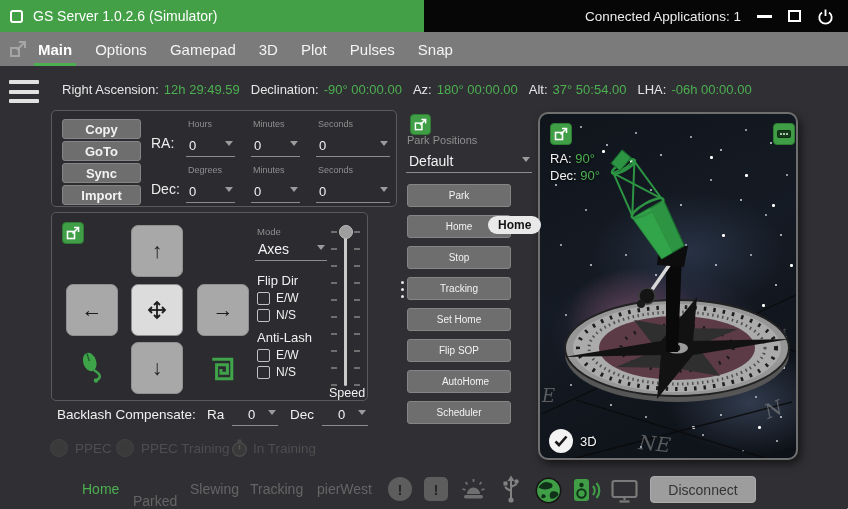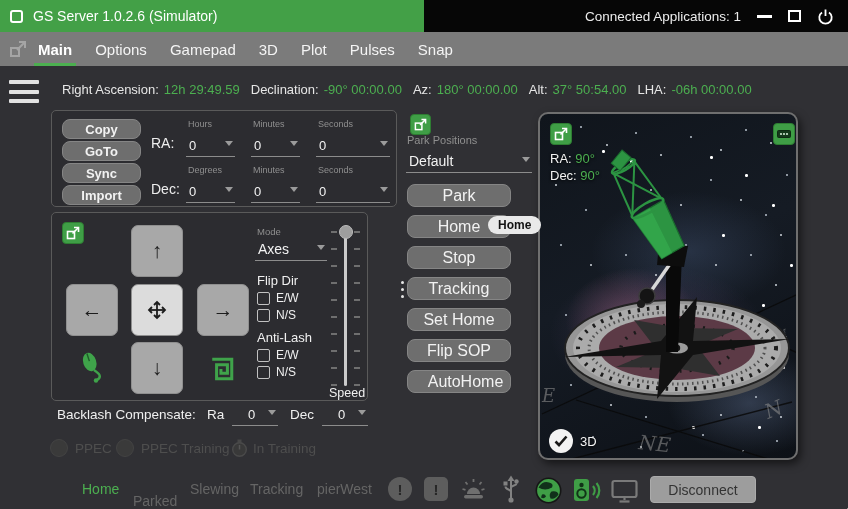--- a/index.html
+++ b/index.html
@@ -24,21 +24,21 @@
   .menu-item.active::after { content:""; position:absolute; left:-4px; right:-4px; bottom:-8px; height:3px; background:#4CAF50; }
   .menubar-popout { position:absolute; left:8px; top:7px; }
   
   .hamburger { position:absolute; left:9px; top:80px; width:30px; height:23px; display:flex; flex-direction:column; justify-content:space-between; cursor:pointer; }
   .hamburger span { height:4px; background:#e2e2e2; border-radius:1px; }
   .statusline { position:absolute; left:62px; top:70px; height:38px; display:flex; align-items:center; font-size:13px; color:#e6e6e6; white-space:nowrap; }
   .statusline .lab { margin-right:5px; }
   .statusline .val { color:#4CAF50; margin-right:11px; }
   
   .panel { position:absolute; border:1px solid #5a5a5a; border-radius:5px; background:#2c2c30; }
-  .btn { position:absolute; background:#6e6e6e; color:#f2f2f2; border:1px solid #858585; border-radius:8px;
+  .btn { position:absolute; background:#6e6e6e; color:#f2f2f2; border:1px solid #858585; border-radius:3px;
     display:flex; align-items:center; justify-content:center; font-size:13px; cursor:pointer; }
   .btn.bold { font-weight:bold; }
   
   .combo { position:absolute; border-bottom:1px solid #8c8c8c; cursor:pointer; }
   .combo .val { position:absolute; left:3px; bottom:3px; color:#f2f2f2; font-size:13px; }
   .combo .arr { position:absolute; right:2px; bottom:6px; width:0; height:0; border:4px solid transparent; border-top:5px solid #9b9b9b; }
   .flabel { position:absolute; color:#8f8f8f; font-size:9px; }
   .rowlab { position:absolute; color:#ededed; font-size:14px; }
   
   .dbtn { position:absolute; width:52px; height:52px; background:#a8a8a8; border:1px solid #8f8f8f; border-radius:7px;
@@ -49,21 +49,21 @@
   .seclab { position:absolute; color:#f0f0f0; font-size:13px; }
   .dimlab { position:absolute; color:#8f8f8f; font-size:9.5px; }
   
   .slider-track { position:absolute; width:3px; background:#cbcbcb; border-radius:2px; }
   .slider-thumb { position:absolute; width:14px; height:14px; border-radius:50%; background:#9e9e9e; border:1px solid #bdbdbd; cursor:pointer; }
   .tick { position:absolute; width:6px; height:2px; background:#6f6f6f; }
   
   .gicon { position:absolute; width:22px; height:22px; background:#3f9e46; border:1px solid #2e7d32; border-radius:4px;
     display:flex; align-items:center; justify-content:center; cursor:pointer; }
   
-  .parkbtn { width:104px; height:23px; left:407px; font-size:16px; }
+  .parkbtn { width:104px; height:23px; left:407px; font-size:10px; }
   .badge { position:absolute; background:#e9e9e9; color:#141414; font-size:12px; font-weight:bold;
     padding:2px 10px; border-radius:10px; z-index:5; }
   .vdots { position:absolute; display:flex; flex-direction:column; gap:4px; }
   .vdots i { width:3px; height:3px; border-radius:50%; background:#e6e6e6; }
   
   .radio-dis { position:absolute; width:18px; height:18px; border-radius:50%; background:#3a3a3a; border:1px solid #434343; }
   .dislab { position:absolute; color:#4e4e4e; font-size:13.5px; }
   
   .viewport { position:absolute; left:538px; top:112px; width:260px; height:348px; border:2px solid #6f6f6f; border-radius:10px;
     overflow:hidden; box-shadow:3px 4px 8px rgba(0,0,0,.55);
@@ -329,20 +329,21 @@
   <div class="btn parkbtn" style="top:246px;">Stop</div>
   <div class="vdots" style="left:401px; top:281px;">
       <i></i>
       <i></i>
       <i></i>
     </div>
   <div class="btn parkbtn" style="top:277px;">Tracking</div>
   <div class="btn parkbtn" style="top:308px;">Set Home</div>
   <div class="btn parkbtn" style="top:339px;">Flip SOP</div>
   <div class="btn parkbtn" style="top:370px;padding-left:13px;">AutoHome</div>
+  <div class="btn parkbtn" style="top:401px;">Scheduler</div>
 
   <div class="viewport">
     <i class="stars-sm"></i>
     <i class="stars-lg"></i>
 
     <svg class="scene" width="260" height="348" viewBox="0 0 260 348">
 
       <g stroke="#0a0a0a" stroke-width="1.3" opacity="0.85">
         <line x1="2" y1="300" x2="258" y2="180"></line>
         <line x1="20" y1="348" x2="252" y2="288"></line>

